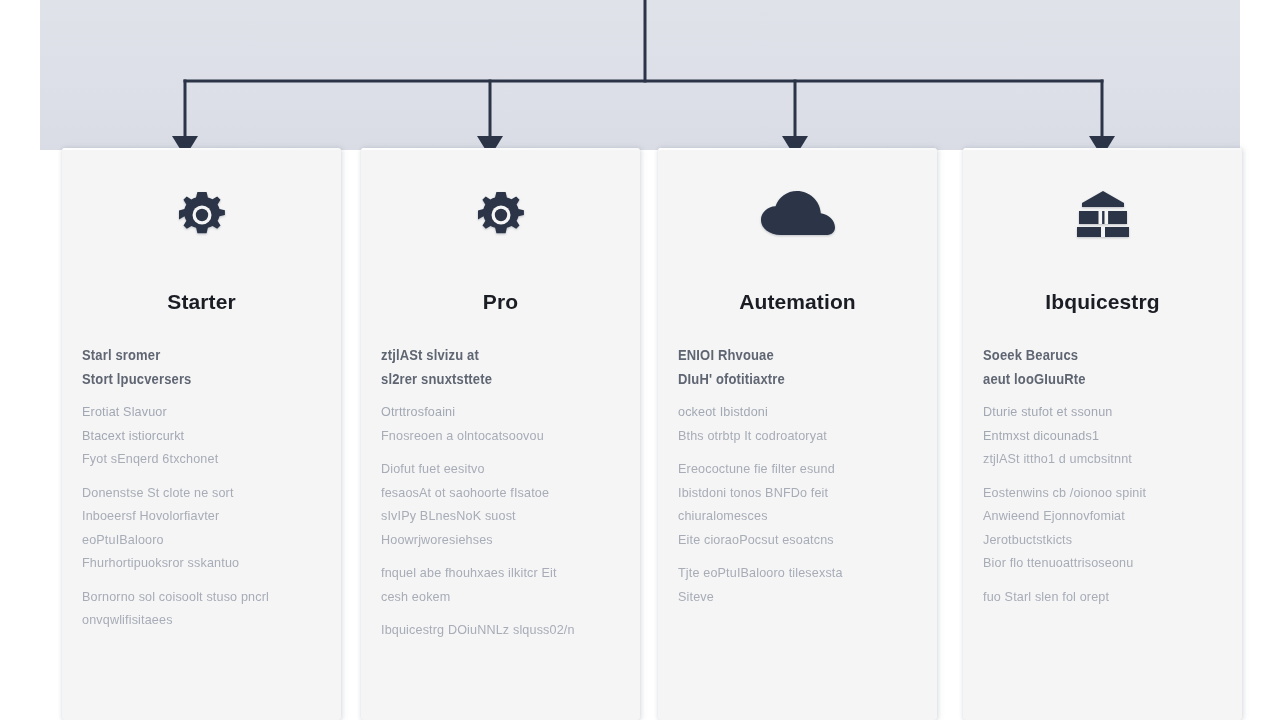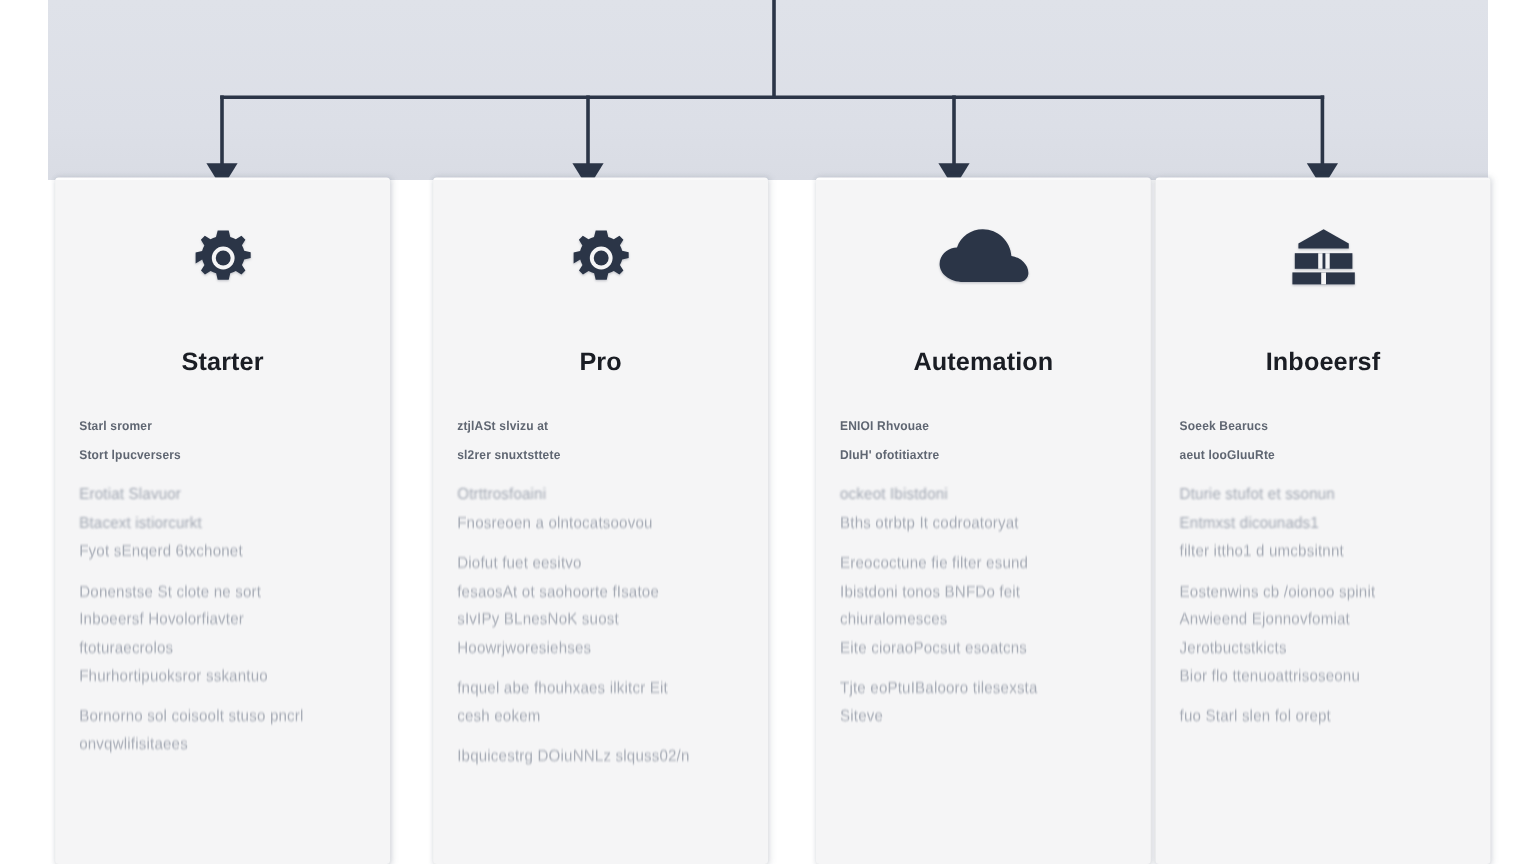--- a/index.html
+++ b/index.html
@@ -52,23 +52,23 @@
     border-radius:3px;
     box-shadow:0 1px 4px rgba(80,90,110,0.18),
                2px 0 6px rgba(80,90,110,0.10);
     overflow:hidden;
   }
   .card::before{
     content:"";
     position:absolute;left:0;top:0;right:0;height:2px;
     background:linear-gradient(90deg,rgba(255,255,255,.9),rgba(255,255,255,.35));
   }
-  .card-1 { left:46px; }
+  .card-1 { left:62px; }
   .card-2 { left:361px; }
-  .card-3 { left:680px; }
+  .card-3 { left:658px; }
   .card-4 { left:963px; }
 
   .card-icon {
     position:absolute;
     top:36px; left:0; right:0;
     height:62px;
     display:flex; align-items:center; justify-content:center;
   }
   .card-icon svg { display:block; filter:drop-shadow(0 1px 1px rgba(30,40,60,.25)); }
 
@@ -98,21 +98,21 @@
     white-space:nowrap;
     filter:blur(0.65px);
     transform:scaleY(1.06);
     transform-origin:left center;
     letter-spacing:.15px;
   }
   .blur-line.head {
     color:#5f6672;
     font-weight:bold;
     filter:blur(0.55px);
-    font-size:10px;
+    font-size:13px;
   }
   .blur-line.sub {
     color:#a2a8b3;
     filter:blur(0.7px);
   }
   .gap-sm { height:10px; }
 </style>
 </head>
 <body>
 
@@ -156,21 +156,21 @@
       <div class="card-body">
         <span class="blur-line head">Starl sromer</span>
         <span class="blur-line head">Stort lpucversers</span>
         <div class="gap-sm"></div>
         <span class="blur-line sub">Erotiat Slavuor</span>
         <span class="blur-line sub">Btacext istiorcurkt</span>
         <span class="blur-line">Fyot sEnqerd 6txchonet</span>
         <div class="gap-sm"></div>
         <span class="blur-line">Donenstse St clote ne sort</span>
         <span class="blur-line">Inboeersf Hovolorfiavter</span>
-        <span class="blur-line">ftoturaecrolos</span>
+        <span class="blur-line">eoPtuIBalooro</span>
         <span class="blur-line">Fhurhortipuoksror sskantuo</span>
         <div class="gap-sm"></div>
         <span class="blur-line">Bornorno sol coisoolt stuso pncrl</span>
         <span class="blur-line">onvqwlifisitaees</span>
       </div>
     </div>
 
     <div class="card card-2">
       <div class="card-icon">
         <svg width="52" height="52" viewBox="0 0 52 52">
@@ -230,28 +230,28 @@
           <path fill="#2b3547" d="M29 1 L50 13 L50 17 L8 17 L8 13 Z"></path>
 
           <rect x="5" y="21" width="48" height="13" fill="#2b3547"></rect>
           <rect x="24.5" y="21" width="3.6" height="13" fill="#f5f5f6"></rect>
           <rect x="30.5" y="21" width="3.6" height="13" fill="#f5f5f6"></rect>
 
           <rect x="3" y="37" width="52" height="10" fill="#2b3547"></rect>
           <rect x="27" y="37" width="4" height="10" fill="#f5f5f6"></rect>
         </svg>
       </div>
-      <div class="card-title">Inboeersf</div>
+      <div class="card-title">Ibquicestrg</div>
       <div class="card-body">
         <span class="blur-line head">Soeek Bearucs</span>
         <span class="blur-line head">aeut looGIuuRte</span>
         <div class="gap-sm"></div>
         <span class="blur-line sub">Dturie stufot et ssonun</span>
         <span class="blur-line sub">Entmxst dicounads1</span>
-        <span class="blur-line">filter ittho1 d umcbsitnnt</span>
+        <span class="blur-line">ztjlASt ittho1 d umcbsitnnt</span>
         <div class="gap-sm"></div>
         <span class="blur-line">Eostenwins cb /oionoo spinit</span>
         <span class="blur-line">Anwieend Ejonnovfomiat</span>
         <span class="blur-line">Jerotbuctstkicts</span>
         <span class="blur-line">Bior flo ttenuoattrisoseonu</span>
         <div class="gap-sm"></div>
         <span class="blur-line">fuo Starl slen fol orept</span>
       </div>
     </div>
 

